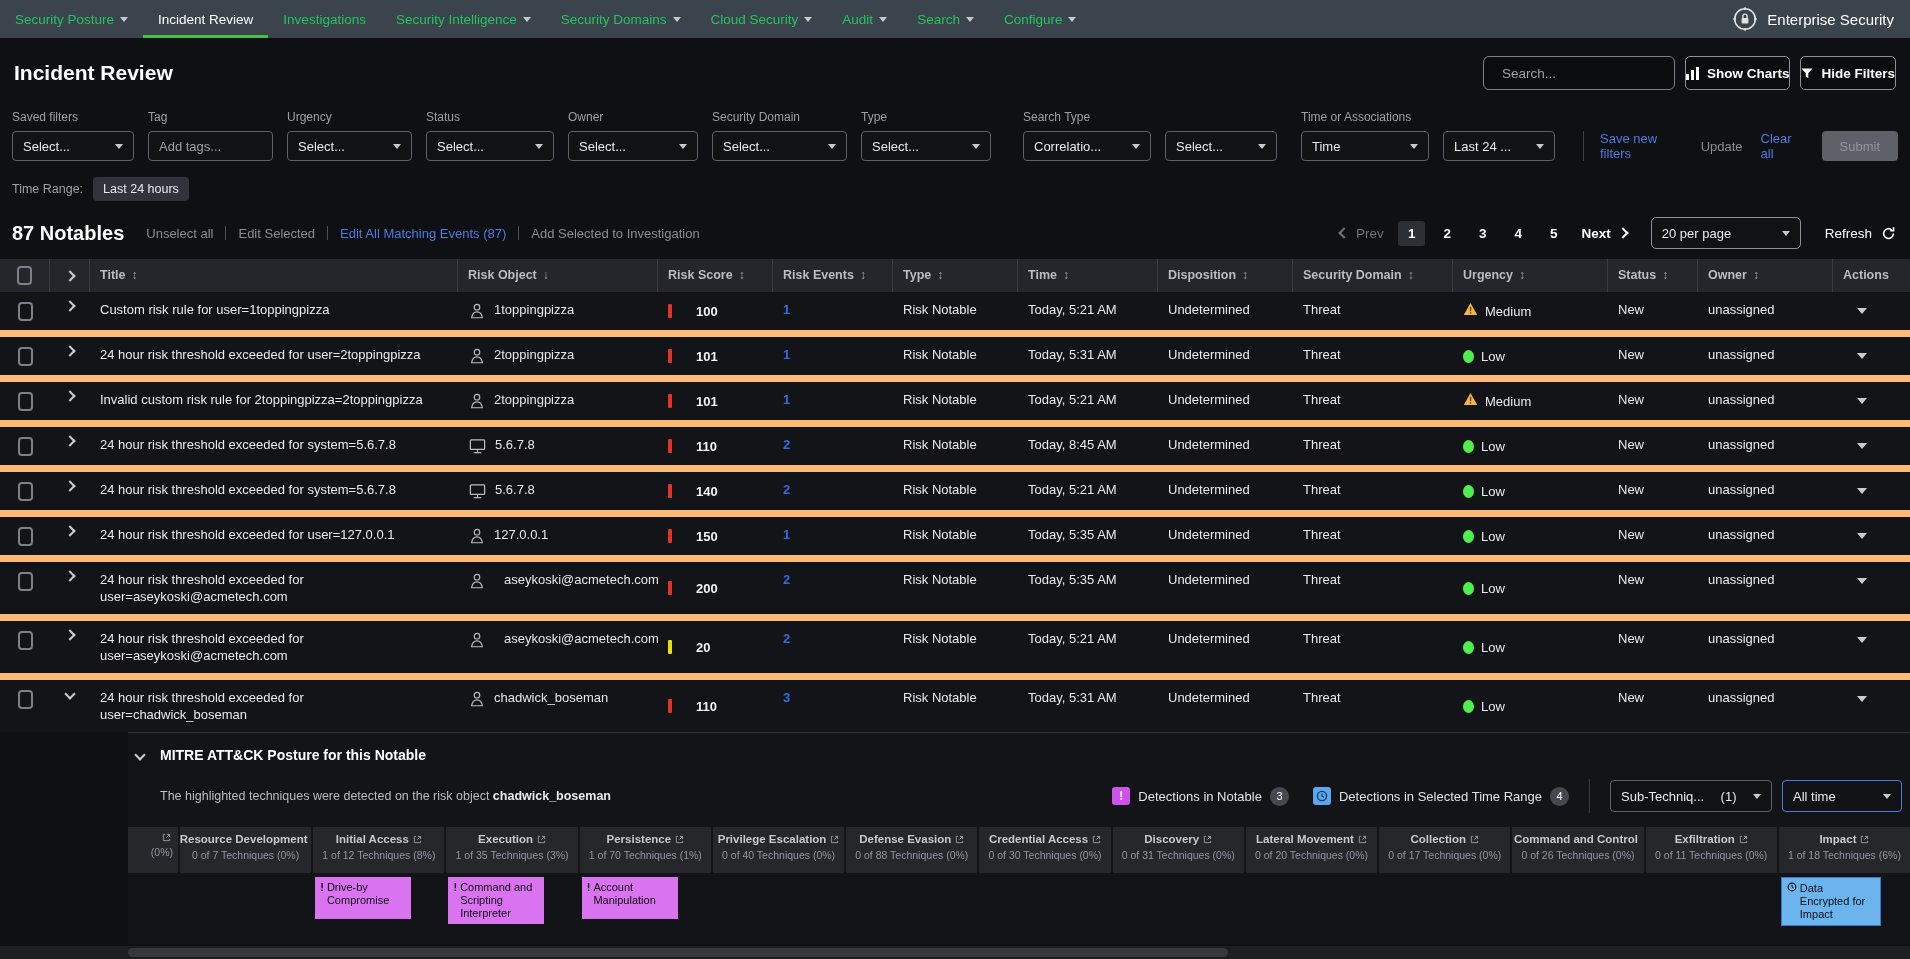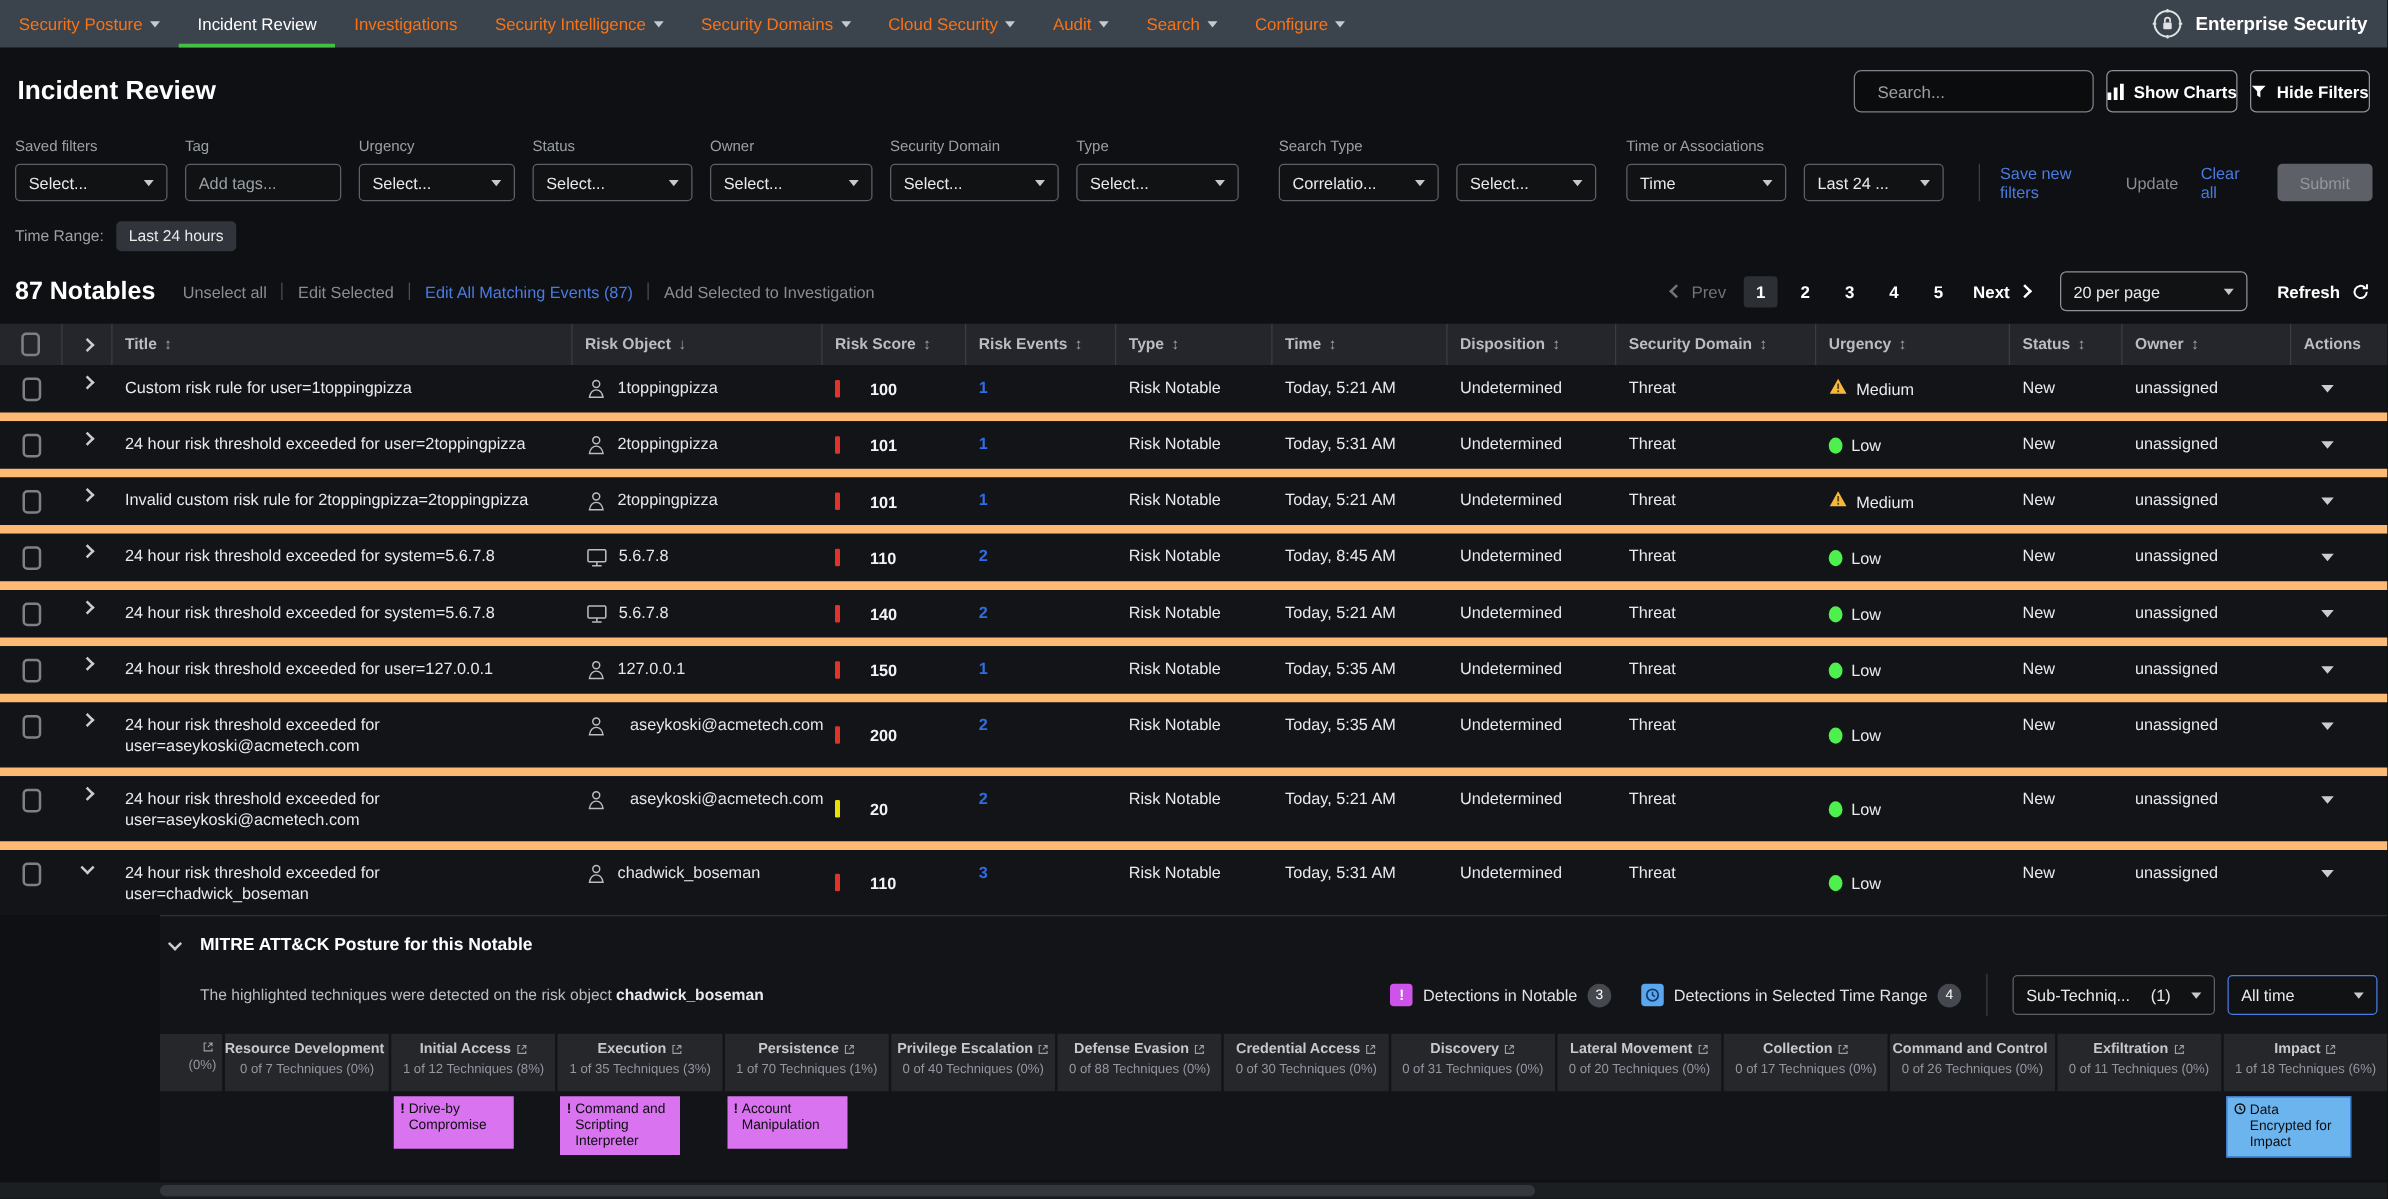--- a/index.html
+++ b/index.html
@@ -1,25 +1,25 @@
 <!DOCTYPE html>
 <html><head>
 <meta charset="utf-8">
 <style>
   * { margin:0; padding:0; box-sizing:border-box; }
   html,body { width:1910px; height:959px; overflow:hidden; background:#0e1013;
     font-family:"Liberation Sans", sans-serif; color:#e8eaec; }
   
   .topnav { height:38px; background:#3b434c; display:flex; align-items:stretch; justify-content:space-between; }
   .nav-items { display:flex; align-items:stretch; }
-  .nav-item { display:flex; align-items:center; gap:6px; padding:0 15px; font-size:13.5px; color:#f97316; cursor:pointer; position:relative; }
+  .nav-item { display:flex; align-items:center; gap:6px; padding:0 15px; font-size:13.5px; color:#22c55e; cursor:pointer; position:relative; }
   .nav-item.active { color:#fff; }
   .nav-item.active::after { content:""; position:absolute; left:0; right:0; bottom:0; height:3px; background:#44c144; }
   .caret { width:0; height:0; border-left:4px solid transparent; border-right:4px solid transparent; border-top:5px solid #c6cacd; display:inline-block; }
-  .brand { display:flex; align-items:center; gap:9px; padding:0 16px; font-size:15px; font-weight:bold; color:#fff; }
+  .brand { display:flex; align-items:center; gap:9px; padding:0 16px; font-size:15px; font-weight:normal; color:#fff; }
   
   .page-header { display:flex; justify-content:space-between; align-items:center; padding:18px 14px 6px 14px; }
   .page-title { font-size:21px; font-weight:bold; color:#fff; }
   .header-controls { display:flex; gap:10px; align-items:center; }
   .search-box { width:192px; height:34px; border:1px solid #7c8188; border-radius:6px; background:#0b0c0e; display:flex; align-items:center; gap:8px; padding:0 10px; }
   .search-box input { background:transparent; border:none; outline:none; color:#e8eaec; font-size:13.5px; width:170px; font-family:inherit; }
   .search-box input::placeholder { color:#9ba0a6; }
   .btn { height:34px; border:1px solid #8d9197; border-radius:5px; background:#0b0c0e; color:#fff; font-size:13.5px; font-weight:bold; display:flex; align-items:center; gap:8px; padding:0 0; cursor:pointer; font-family:inherit; }
   .chart-ic { display:flex; align-items:flex-end; gap:2px; height:13px; }
   .chart-ic i { width:3px; background:#fff; display:block; }
@@ -45,21 +45,21 @@
   .ndiv { width:1px; height:14px; background:#4a4e54; margin:0 12px; }
   .pager { margin-left:auto; display:flex; align-items:center; gap:8px; }
   .pg-prev { display:flex; align-items:center; gap:8px; color:#6f7478; font-size:13.5px; margin-right:6px; }
   .pg-next { display:flex; align-items:center; gap:8px; color:#fff; font-size:13.5px; font-weight:bold; margin:0 6px; }
   .pg-num { color:#fff; font-size:13.5px; font-weight:bold; padding:5px 10px; border-radius:3px; cursor:pointer; }
   .pg-num.active { background:#2c2f34; }
   .chev { width:8px; height:8px; border-top:2px solid #c9ccd0; border-right:2px solid #c9ccd0; display:inline-block; transform:rotate(45deg); }
   .chev.left { transform:rotate(225deg); border-color:#6f7478; }
   .chev.down, .chev[data-expanded="true"] { transform:rotate(135deg); }
   .perpage { width:150px; height:32px; border-color:#8d9197; border-radius:5px; margin-left:10px; }
-  .refresh { display:flex; align-items:flex-start; gap:9px; color:#fff; font-size:13.5px; font-weight:bold; margin-left:16px; cursor:pointer; }
+  .refresh { display:flex; align-items:flex-start; gap:9px; color:#fff; font-size:13.5px; font-weight:normal; margin-left:16px; cursor:pointer; }
   
   .trow { display:grid; grid-template-columns:50px 40px 368px 200px 115px 120px 125px 140px 135px 160px 155px 90px 135px 77px; }
   .thead-row { background:#24262b; }
   .thead-row .cell { border-right:1px solid #393d42; font-size:12.5px; font-weight:bold; color:#b9bdc1; padding:7px 10px; display:flex; align-items:center; gap:6px; }
   .thead-row .cell:last-child { border-right:none; }
   .sort::after { content:"\2195"; color:#9ba0a6; font-size:12px; }
   .sort[data-sort="down"]::after { content:"\2193"; }
   .body-row { background:#121417; border-bottom:7px solid #fdba74; }
   .cell { padding:9px 10px; font-size:13px; line-height:17px; }
   .c-check, .c-exp { display:flex; justify-content:center; padding-top:10px; }

